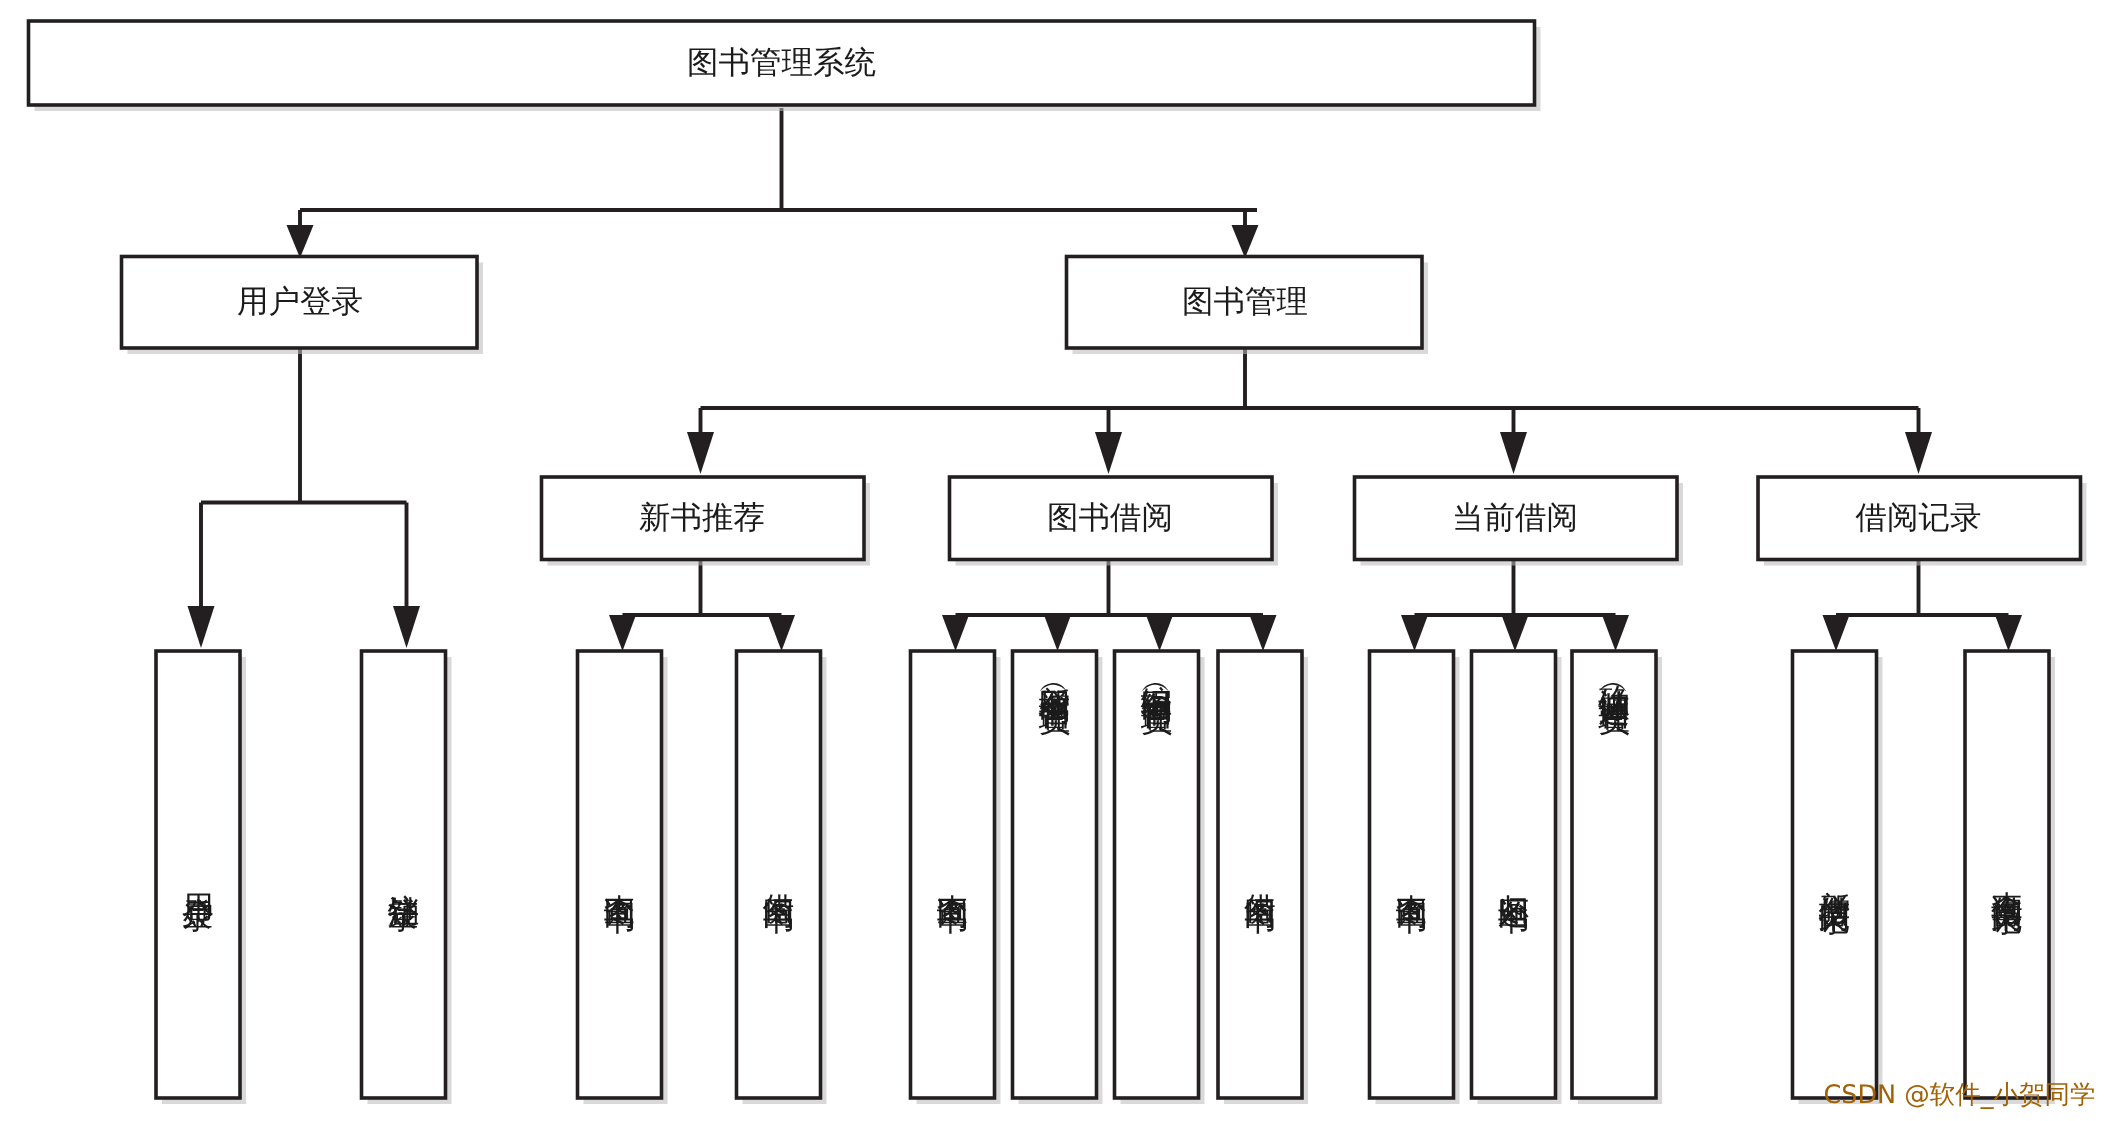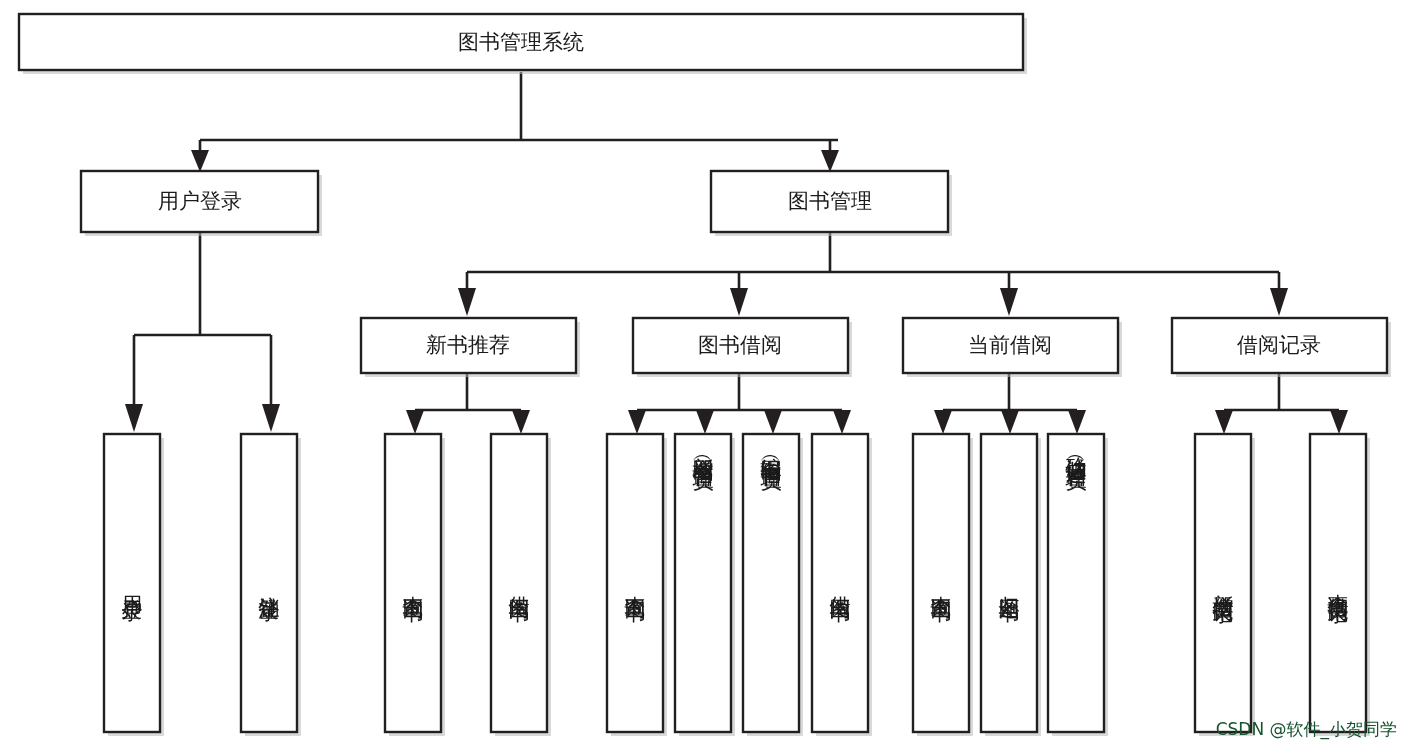--- a/index.html
+++ b/index.html
@@ -70,21 +70,21 @@
     letter-spacing: 2px;
     white-space: nowrap;
     text-align: center;
   }
   .watermark {
     position: absolute;
     right: 8px;
     bottom: 6px;
     font-family: "DejaVu Sans", "Liberation Sans", sans-serif;
     font-size: 17px;
-    color: #14532d;
+    color: #a16207;
     white-space: nowrap;
     user-select: none;
   }
 </style>
 </head>
 <body>
 
 <div id="diagram-root">
 
   <svg id="flow-svg" viewBox="0 0 1405 747">

